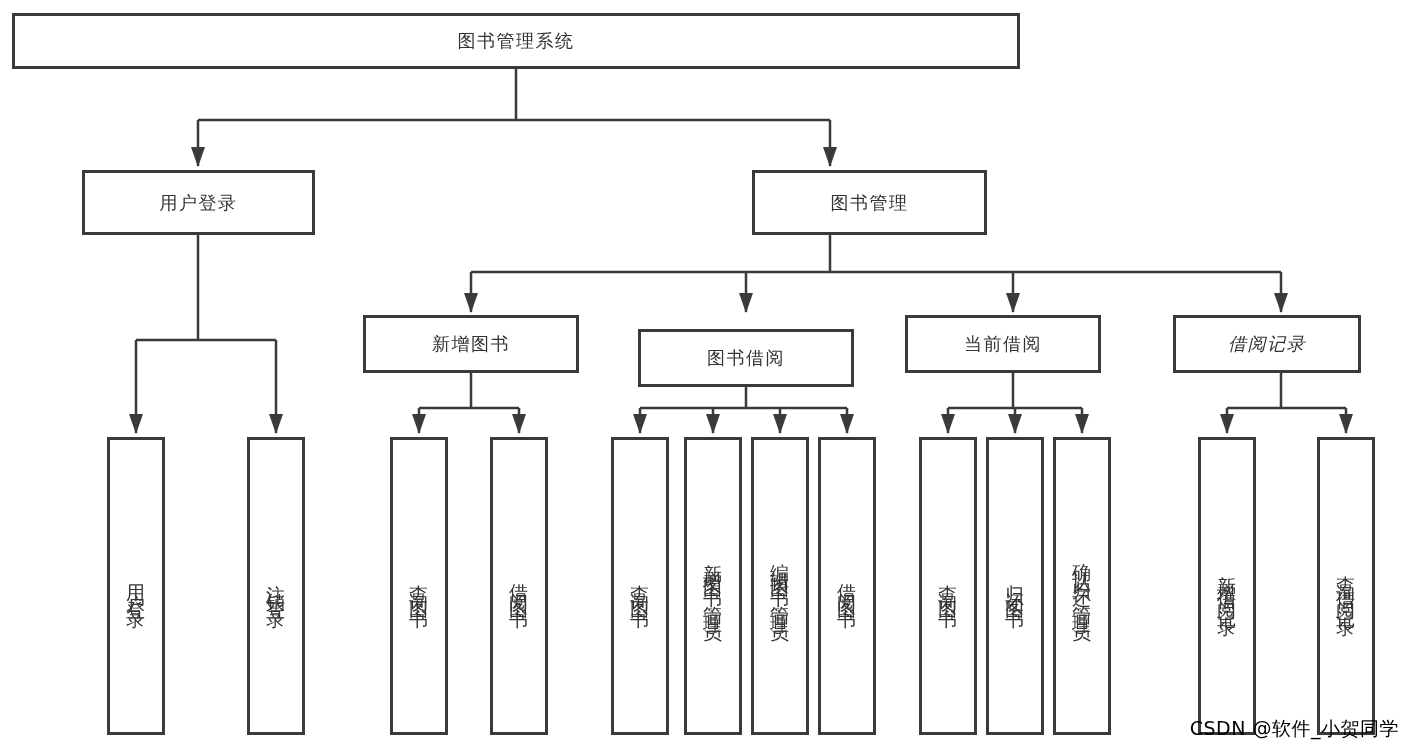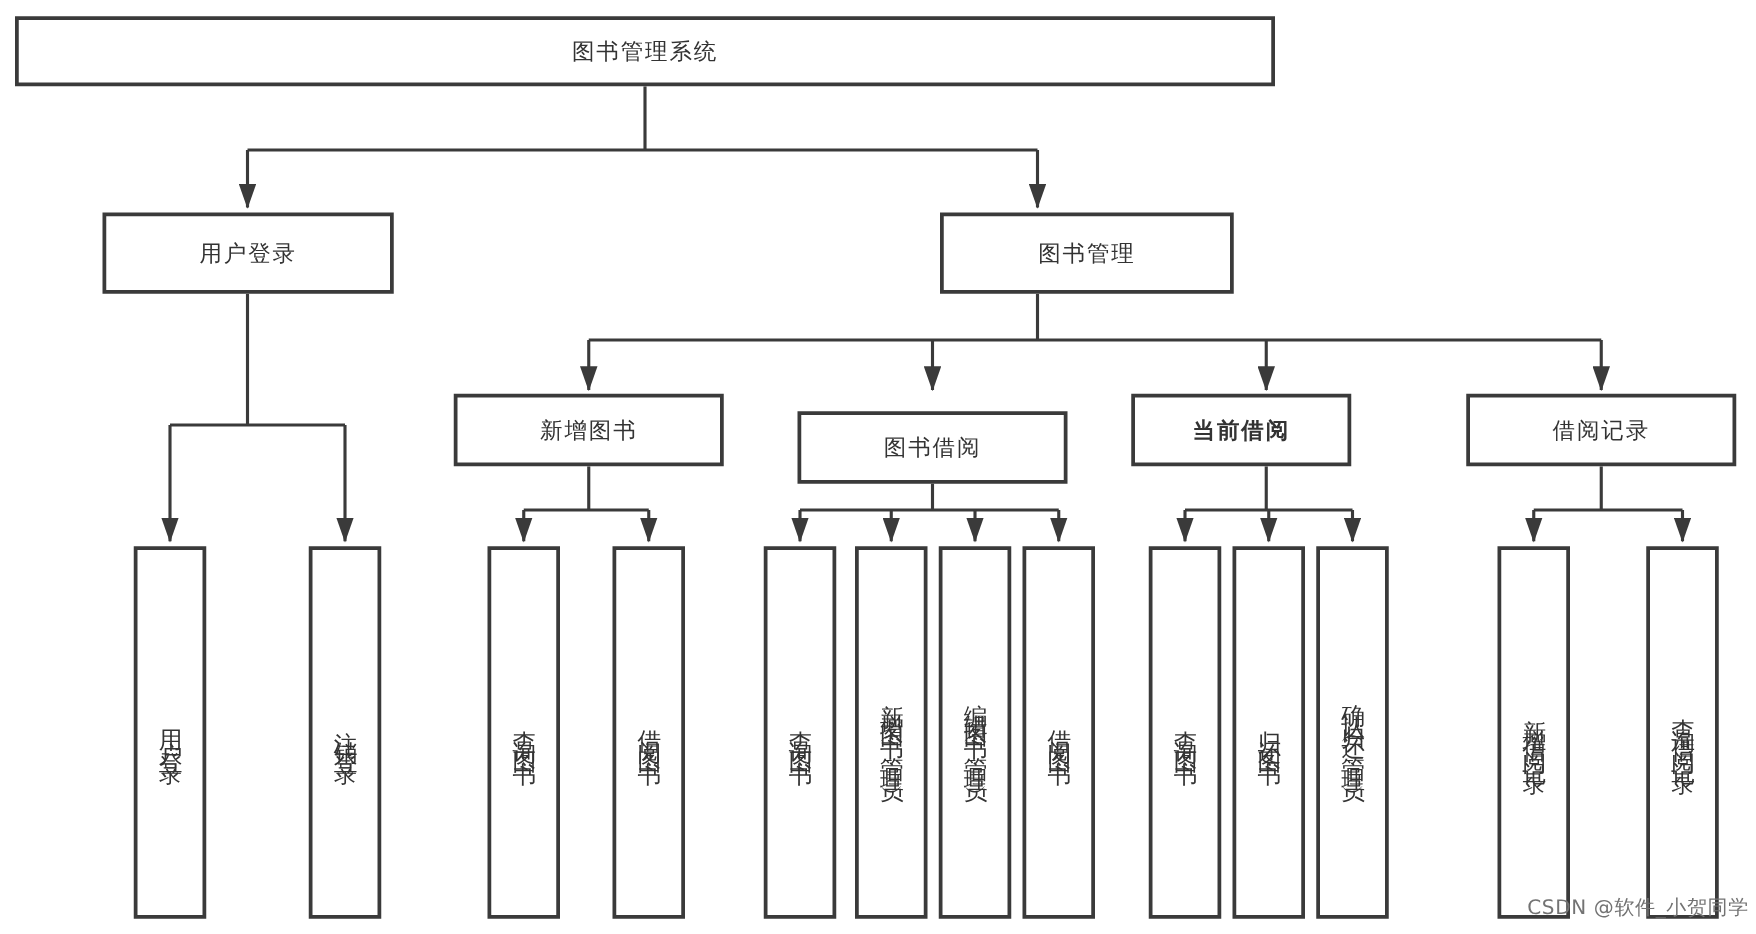--- a/index.html
+++ b/index.html
@@ -56,23 +56,23 @@
     writing-mode: vertical-rl;
     text-orientation: mixed;
     font-size: 19px;
     letter-spacing: 0.45em;
     line-height: 1;
   }
   .watermark {
     position: absolute;
     right: 6px;
     top: 716px;
-    font-size: 16px;
+    font-size: 19px;
     letter-spacing: 0.5px;
-    color: #737373;
+    color: #000000;
     z-index: 10;
     white-space: nowrap;
     margin-left: 16px;
   }
 </style>
 </head>
 <body>
 
 <div id="stage">
 
@@ -117,22 +117,22 @@
     <line class="arrow" x1="1346" y1="408" x2="1346" y2="433"></line>
   </svg>
 
   <div class="box h" style="left:12px; top:13px; width:1008px; height:56px;">图书管理系统</div>
 
   <div class="box h" style="left:82px; top:170px; width:233px; height:65px;">用户登录</div>
   <div class="box h" style="left:712px; top:170px; width:235px; height:65px;margin-left:40px;">图书管理</div>
 
   <div class="box h" style="left:363px; top:315px; width:216px; height:58px;">新增图书</div>
   <div class="box h" style="left:638px; top:329px; width:216px; height:58px;">图书借阅</div>
-  <div class="box h" style="left:905px; top:315px; width:176px; height:58px;font-weight:bold;">当前借阅</div>
-  <div class="box h" style="left:1173px; top:315px; width:216px; height:58px;">借阅记录</div>
+  <div class="box h" style="left:905px; top:315px; width:196px; height:58px;">当前借阅</div>
+  <div class="box h" style="left:1173px; top:315px; width:188px; height:58px;font-style:italic;">借阅记录</div>
 
   <div class="box v" style="left:107px; top:437px; width:58px; height:298px;">用户登录</div>
   <div class="box v" style="left:247px; top:437px; width:58px; height:298px;">注销登录</div>
 
   <div class="box v" style="left:390px; top:437px; width:58px; height:298px;">查询图书</div>
   <div class="box v" style="left:490px; top:437px; width:58px; height:298px;">借阅图书</div>
 
   <div class="box v" style="left:611px; top:437px; width:58px; height:298px;">查询图书</div>
   <div class="box v" style="left:684px; top:437px; width:58px; height:298px;">新增图书（管理员）</div>
   <div class="box v" style="left:751px; top:437px; width:58px; height:298px;">编辑图书（管理员）</div>

